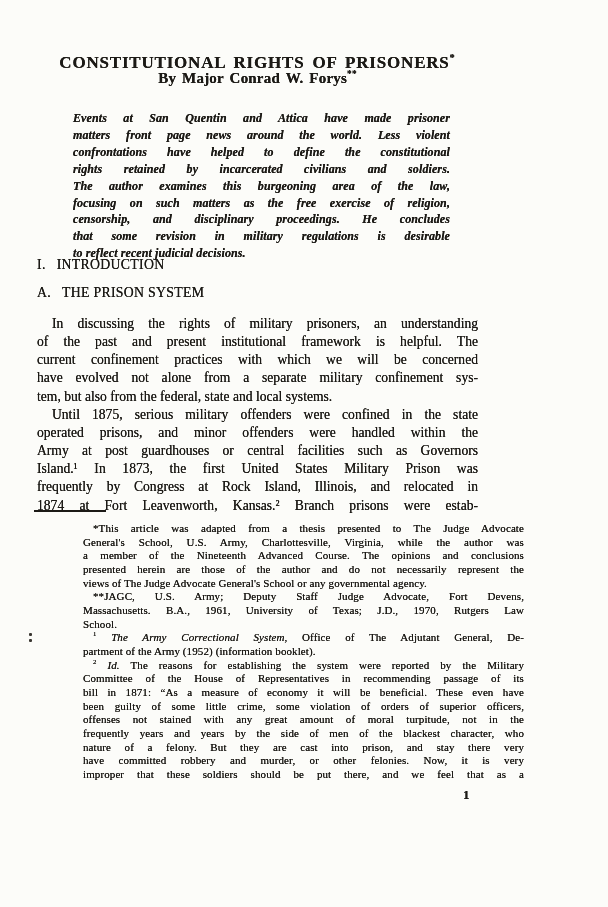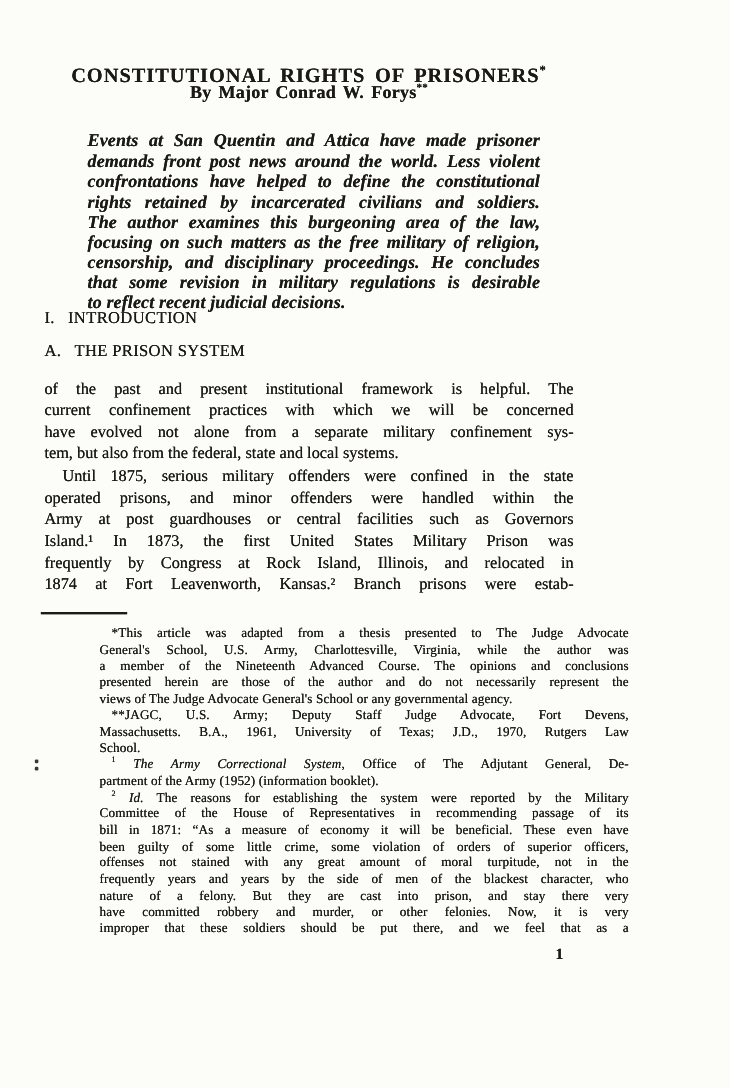--- a/index.html
+++ b/index.html
@@ -19,21 +19,21 @@
     letter-spacing: 0.8px; word-spacing: 3px;
   }
   .byline {
     position: absolute; left: 37px; top: 70px; width: 441px;
     text-align: center; font-size: 15px; font-weight: bold;
     letter-spacing: 0.2px; word-spacing: 2px;
   }
   sup { font-size: 62%; line-height: 0; }
   .abstract {
     position: absolute; left: 73px; top: 110px; width: 377px;
-    font-style: italic; font-size: 15px; line-height: 16.9px;
+    font-style: italic; font-size: 12px; line-height: 16.9px;
     font-weight: bold; letter-spacing: 0.1px;
   }
   .heading {
     position: absolute; left: 37px; width: 441px; text-align: left;
     font-size: 13.8px; letter-spacing: 0.3px;
   }
   .heading .hnum { margin-right: 11px; }
   .h1 { top: 257px; }
   .h2 { top: 285px; }
   .h2 .htext { }
@@ -67,36 +67,37 @@
 <body>
 
 <div class="page">
 
   <div class="title"><span>CONSTITUTIONAL RIGHTS OF PRISONERS</span><sup>*</sup></div>
 
   <div class="byline"><span>By Major Conrad W. Forys</span><sup>**</sup></div>
 
   <div class="abstract">
       <div class="line"><span>Events at San Quentin and Attica have made prisoner</span></div>
-      <div class="line"><span>demands front post news around the world. Less violent</span></div>
+      <div class="line"><span>matters front page news around the world. Less violent</span></div>
       <div class="line"><span>confrontations have helped to define the constitutional</span></div>
       <div class="line"><span>rights retained by incarcerated civilians and soldiers.</span></div>
       <div class="line"><span>The author examines this burgeoning area of the law,</span></div>
-      <div class="line"><span>focusing on such matters as the free military of religion,</span></div>
+      <div class="line"><span>focusing on such matters as the free exercise of religion,</span></div>
       <div class="line"><span>censorship, and disciplinary proceedings. He concludes</span></div>
       <div class="line"><span>that some revision in military regulations is desirable</span></div>
       <div class="line nj"><span>to reflect recent judicial decisions.</span></div>
     </div>
 
   <div class="heading h1"><span class="hnum">I.</span><span class="htext">INTRODUCTION</span></div>
 
   <div class="heading h2"><span class="hnum">A.</span><span class="htext">THE PRISON SYSTEM</span></div>
 
   <div class="bodytext">
     <div>
+        <div class="line ind"><span>In discussing the rights of military prisoners, an understanding</span></div>
         <div class="line"><span>of the past and present institutional framework is helpful. The</span></div>
         <div class="line"><span>current confinement practices with which we will be concerned</span></div>
         <div class="line"><span>have evolved not alone from a separate military confinement sys-</span></div>
         <div class="line nj"><span>tem, but also from the federal, state and local systems.</span></div>
       </div>
     <div>
         <div class="line ind"><span>Until 1875, serious military offenders were confined in the state</span></div>
         <div class="line"><span>operated prisons, and minor offenders were handled within the</span></div>
         <div class="line"><span>Army at post guardhouses or central facilities such as Governors</span></div>
         <div class="line"><span>Island.¹ In 1873, the first United States Military Prison was</span></div>

